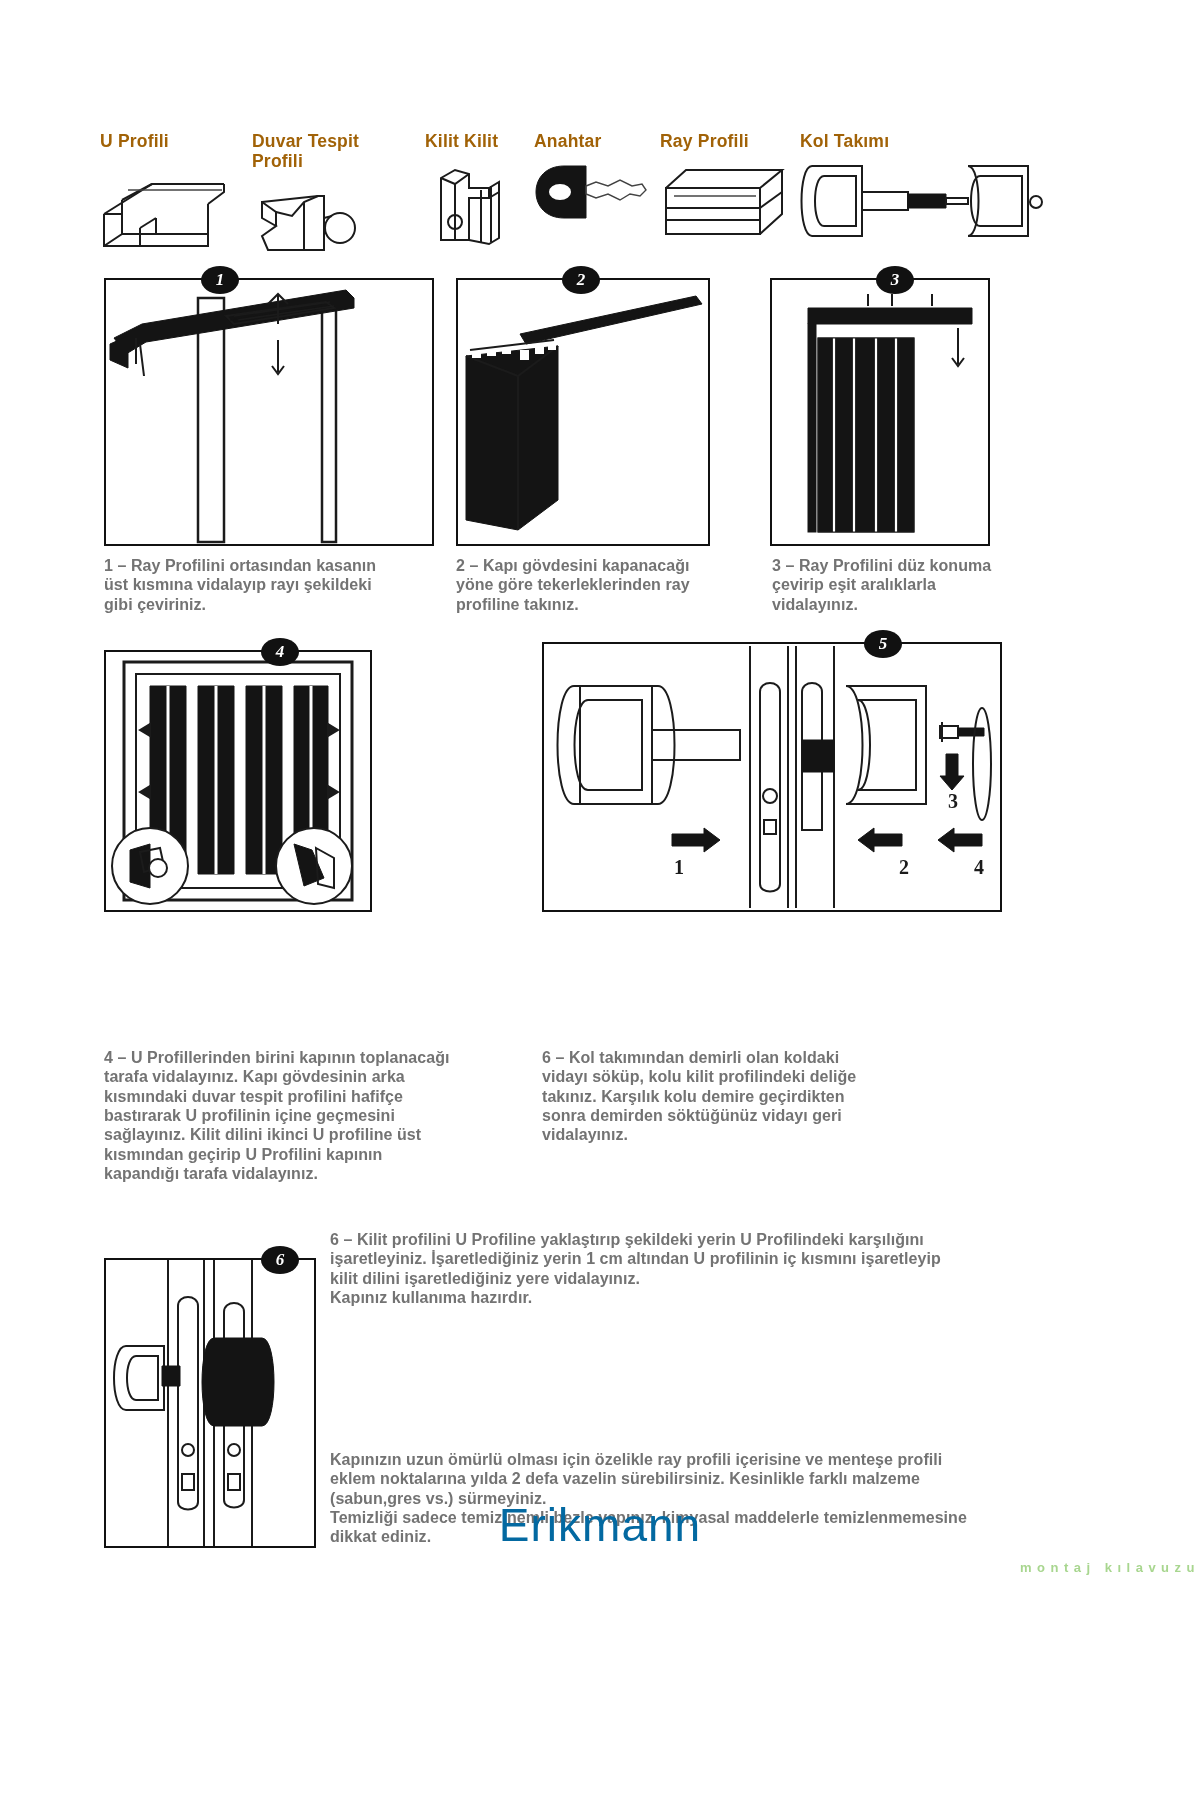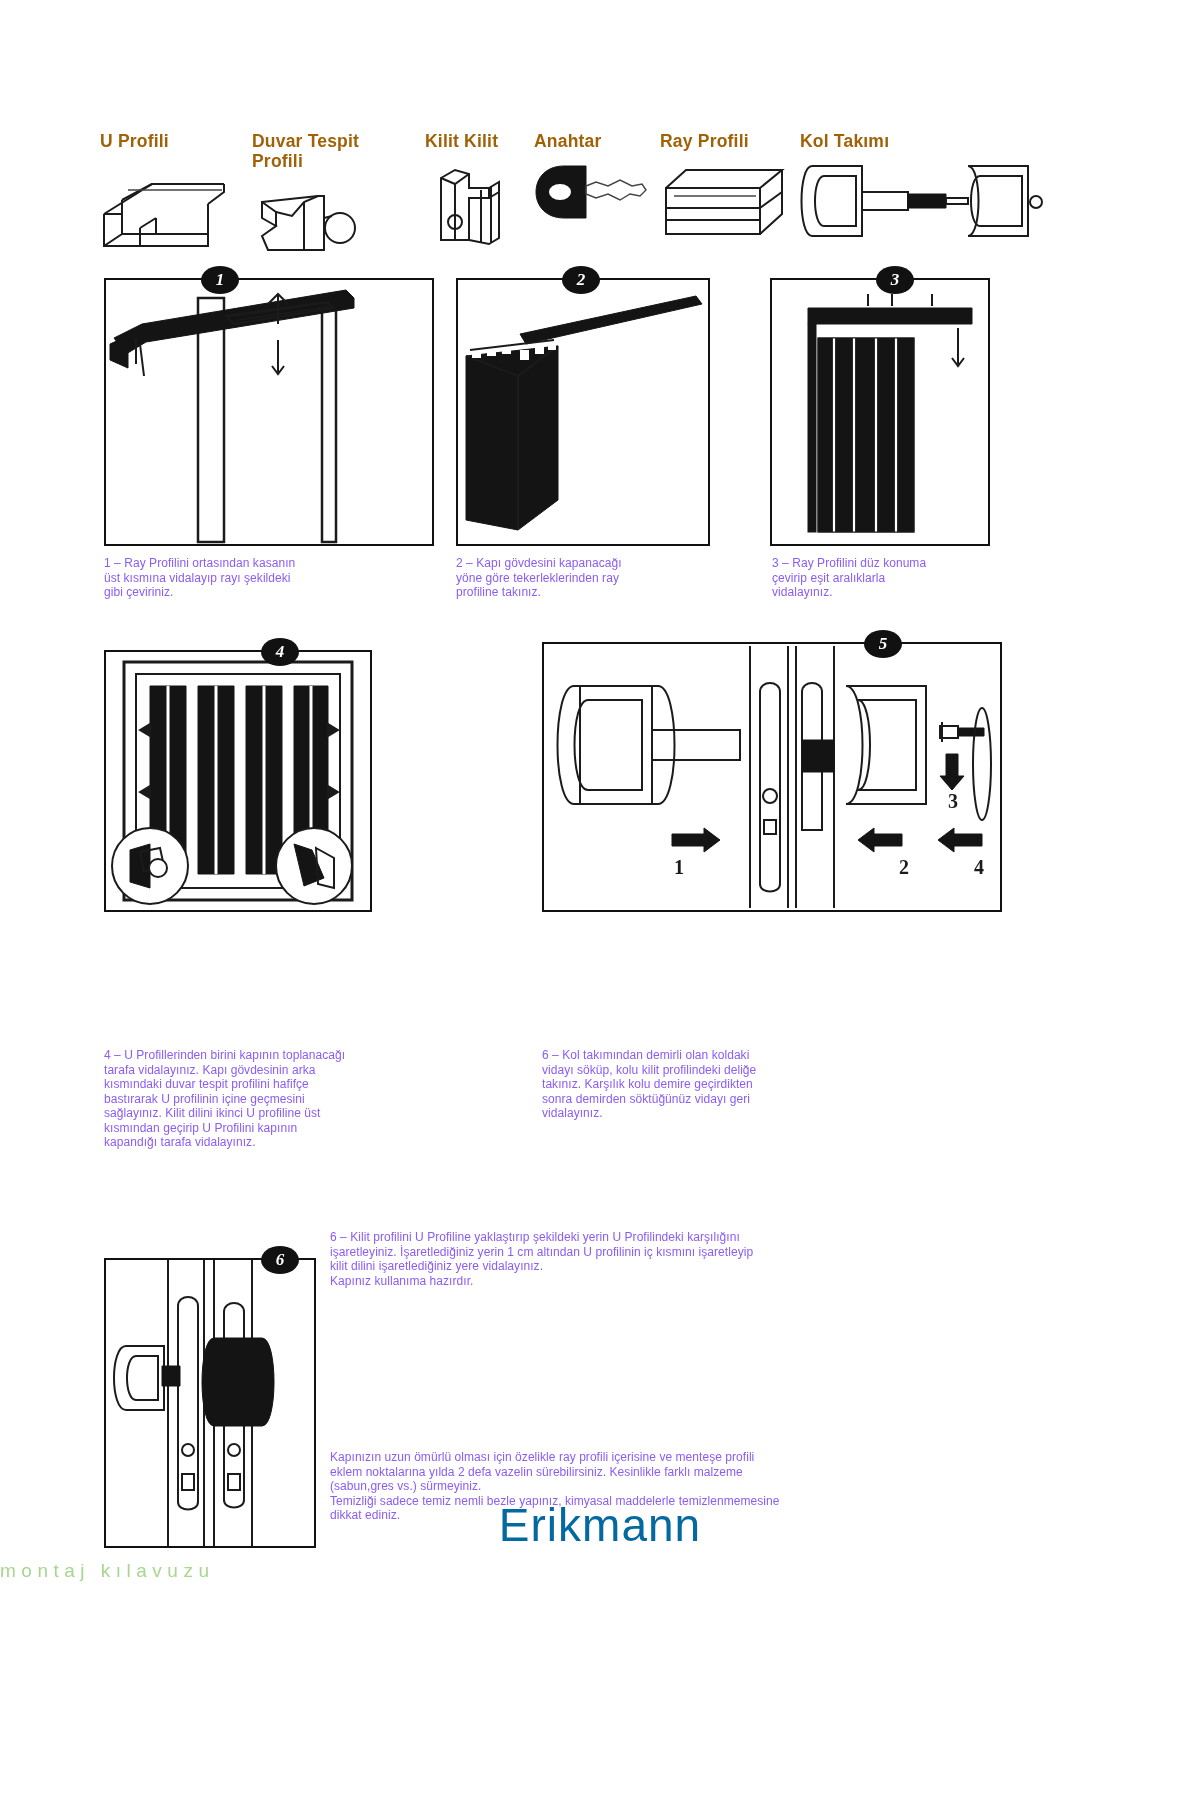--- a/index.html
+++ b/index.html
@@ -21,32 +21,32 @@
 
   
   .box{position:absolute;border:2.5px solid #111;background:#fff;box-sizing:border-box;}
   .badge{
     position:absolute;width:38px;height:28px;border-radius:50%;
     background:#111;color:#fff;display:flex;align-items:center;justify-content:center;
     font-style:italic;font-weight:bold;font-size:17px;font-family:"Liberation Serif",serif;
     z-index:7;
   }
   .cap{
-    position:absolute;font-weight:normal;font-size:12px;line-height:1.21;color:#8b5cf6;
+    position:absolute;font-weight:bold;font-size:16px;line-height:1.21;color:#737373;
     letter-spacing:.05px;white-space:pre-line;
   }
 
   
   .brand{
     position:absolute;left:0;right:0;text-align:center;
     font-size:46px;letter-spacing:1px;font-weight:400;
   }
   .brand-sub{
-    position:absolute;left:0;right:0;text-align:left;
-    font-size:19px;letter-spacing:5.5px;font-weight:400;
+    position:absolute;left:0;right:0;text-align:right;
+    font-size:13px;letter-spacing:5.5px;font-weight:700;
   }
 
   svg{display:block;overflow:visible;}
   .st{fill:none;stroke:#1b1b1b;stroke-width:2;}
   .st-thin{fill:none;stroke:#444;stroke-width:1.4;}
   .fill-dark{fill:#141414;stroke:#141414;stroke-width:1;}
 </style>
 </head>
 <body>
 

